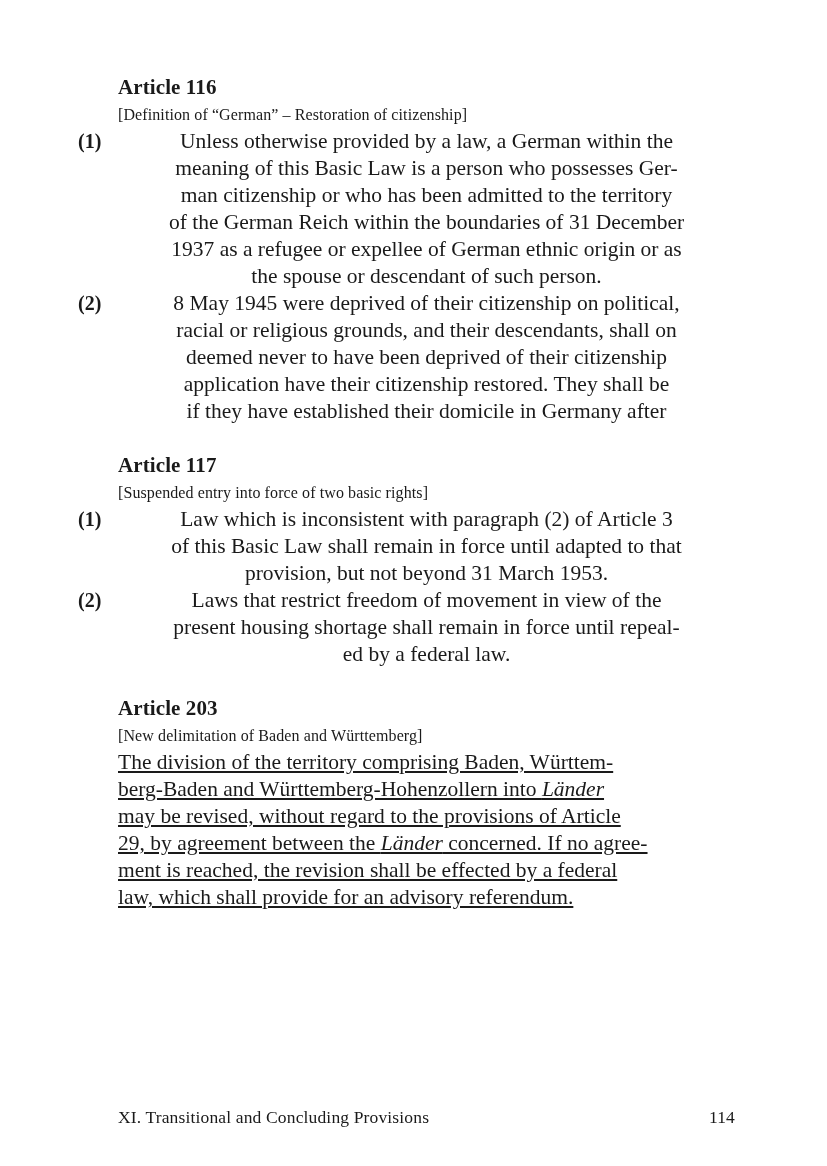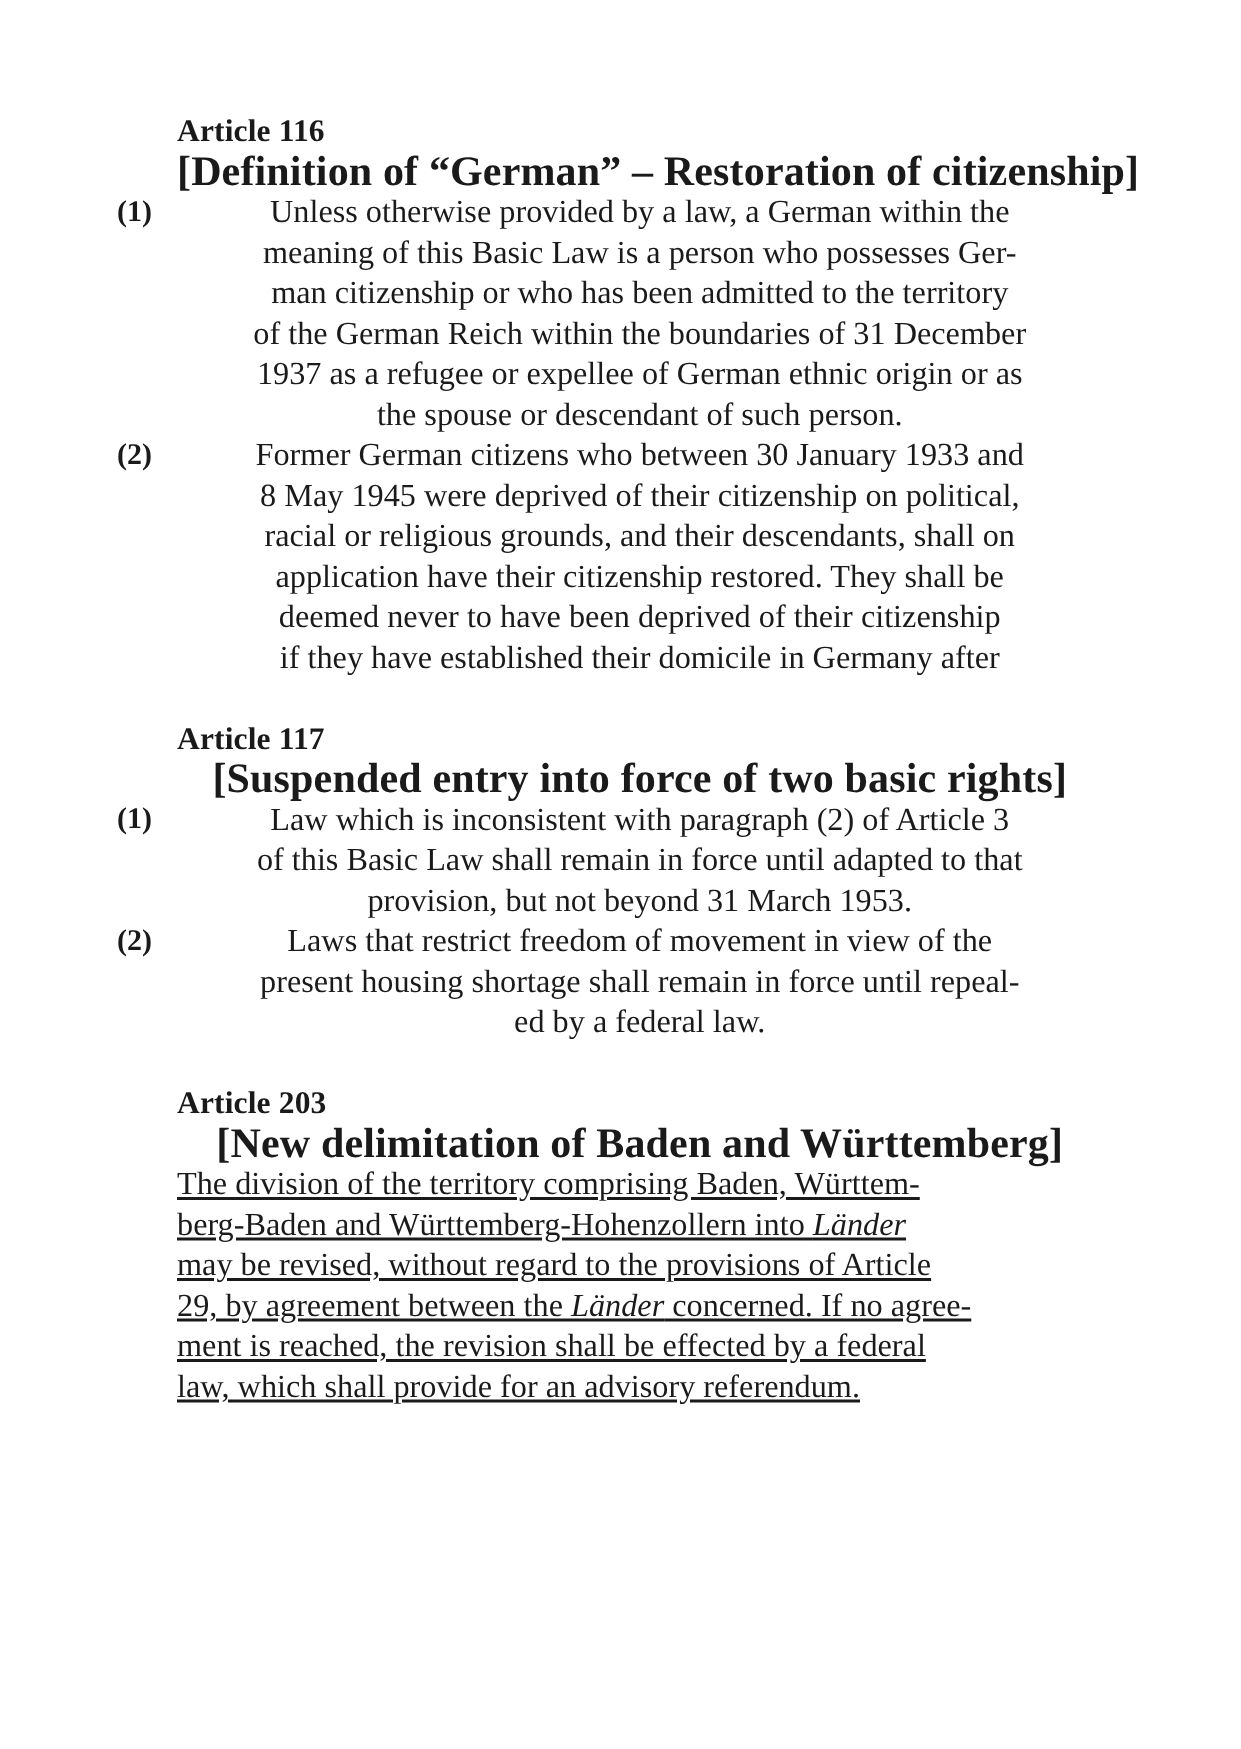--- a/index.html
+++ b/index.html
@@ -42,26 +42,25 @@
 
   .art-heading {
     margin-left: 40px;          
     font-size: 21px;
     line-height: 27px;
     font-weight: bold;
     letter-spacing: 0.1px;
   }
   .art-subtitle {
     margin-left: 40px;
-    font-size: 28px;
+    font-size: 16px;
     line-height: 27px;
-    font-weight: bold;
+    font-weight: normal;
     letter-spacing: 0.1px;
     white-space: nowrap;
-    text-align: center;
   }
 
   
   .para {
     position: relative;
     padding-left: 40px;
     font-size: 21.5px;
     line-height: 27px;
   }
   .para-marker {
@@ -132,25 +131,24 @@
             <span class="ln">man citizenship or who has been admitted to the territory</span>
             <span class="ln">of the German Reich within the boundaries of 31 December</span>
             <span class="ln">1937 as a refugee or expellee of German ethnic origin or as</span>
             <span class="ln">the spouse or descendant of such person.</span>
           </span>
       </div>
 
       <div class="para">
         <span class="para-marker">(2)</span>
         <span class="para-body">
-            <span class="ln">Former German citizens who between 30 January 1933 and</span>
             <span class="ln">8 May 1945 were deprived of their citizenship on political,</span>
             <span class="ln">racial or religious grounds, and their descendants, shall on</span>
+            <span class="ln">deemed never to have been deprived of their citizenship</span>
             <span class="ln">application have their citizenship restored. They shall be</span>
-            <span class="ln">deemed never to have been deprived of their citizenship</span>
             <span class="ln">if they have established their domicile in Germany after</span>
           </span>
       </div>
     </section>
 
     <section class="article">
       <div class="art-heading">Article 117</div>
       <div class="art-subtitle">[Suspended entry into force of two basic rights]</div>
 
       <div class="para">
@@ -181,14 +179,18 @@
           <span class="ln">berg-Baden and Württemberg-Hohenzollern into <em class="it">Länder</em></span>
           <span class="ln">may be revised, without regard to the provisions of Article</span>
           <span class="ln">29, by agreement between the <em class="it">Länder</em> concerned. If no agree-</span>
           <span class="ln">ment is reached, the revision shall be effected by a federal</span>
           <span class="ln">law, which shall provide for an advisory referendum.</span>
         </div>
     </section>
 
   </div>
 
+  <div class="footer">
+    <span class="footer-note">XI. Transitional and Concluding Provisions</span>
+    <span class="footer-page">114</span>
+  </div>
 
 </div>
 
 </body></html>

